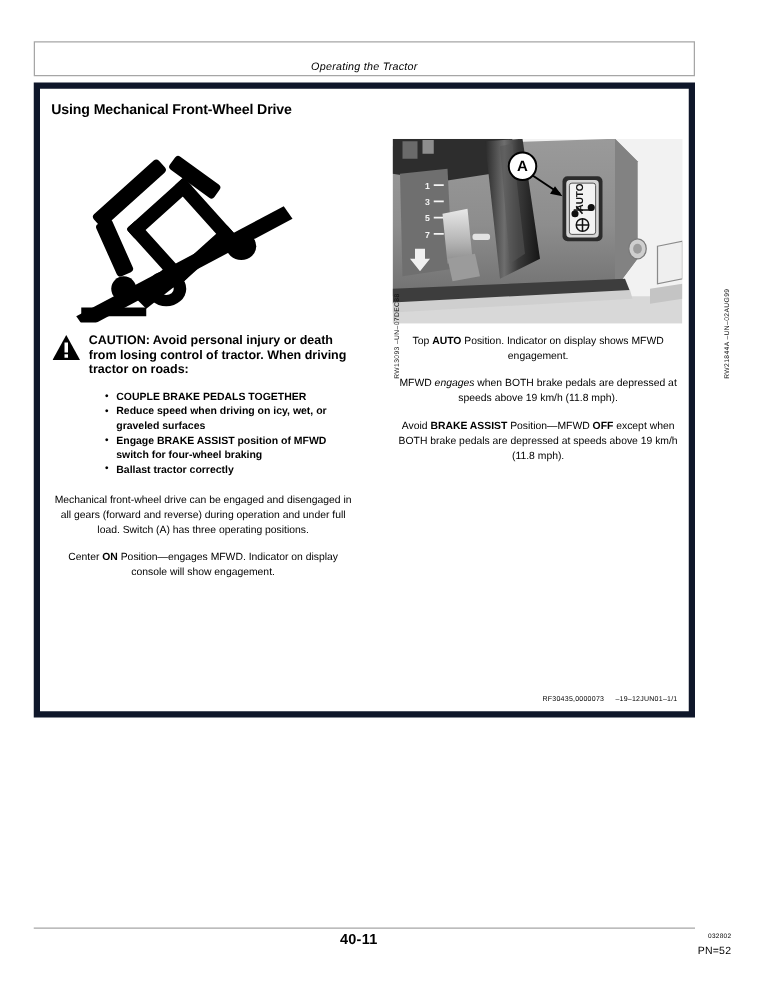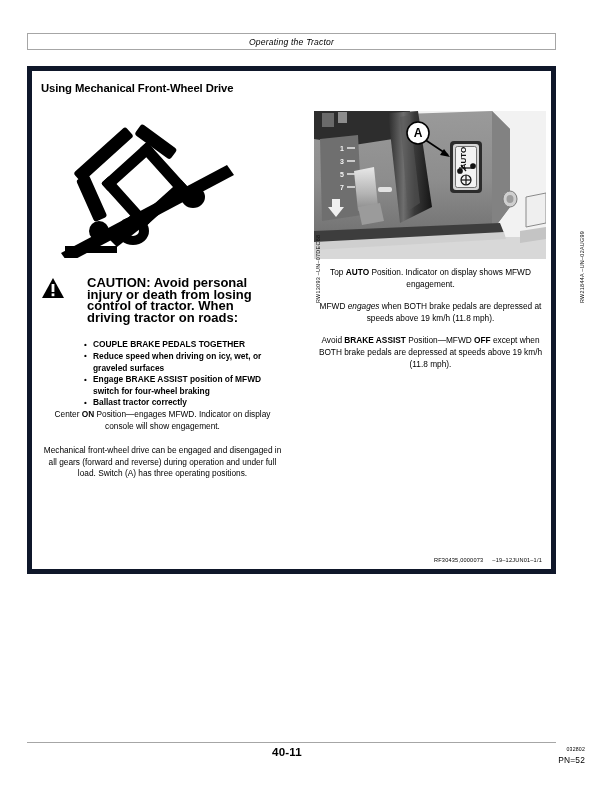--- a/index.html
+++ b/index.html
@@ -15,21 +15,21 @@
     position: relative;
     overflow: hidden;
   }
 
   
   .header-band {
     position: absolute;
     left: 27px;
     top: 33px;
     width: 529px;
-    height: 17px;
+    height: 28px;
     border: 1px solid #a6a6a6;
     box-sizing: border-box;
   }
   .header-title {
     position: absolute;
     left: 0;
     right: 0;
     bottom: 2px;
     text-align: center;
     font-size: 8.6px;
@@ -103,22 +103,22 @@
     margin-top: 2px;
   }
   .caution-tri {
     position: absolute;
     left: 1px;
     top: 1px;
     width: 22px;
     height: 20px;
   }
   .caution-text {
-    margin: 16px;
-    font-size: 13px;
+    margin: 0;
+    font-size: 10px;
     line-height: 11.6px;
     font-weight: bold;
   }
   ul.caution-list {
     margin: 10px 0 0 0;
     padding-left: 13px;
     list-style: none;
   }
   ul.caution-list li {
     font-size: 8.4px;
@@ -249,23 +249,23 @@
       </svg>
       <p class="caution-text">CAUTION: Avoid personal injury or death from losing control of tractor. When driving tractor on roads:</p>
       <ul class="caution-list">
         <li>COUPLE BRAKE PEDALS TOGETHER</li>
         <li>Reduce speed when driving on icy, wet, or graveled surfaces</li>
         <li>Engage BRAKE ASSIST position of MFWD switch for four-wheel braking</li>
         <li>Ballast tractor correctly</li>
       </ul>
     </div>
 
+    <p class="body" style="margin-top:13px;">Mechanical front-wheel drive can be engaged and disengaged in all gears (forward and reverse) during operation and under full load. Switch (A) has three operating positions.</p>
+
     <p class="body"><span>Center </span><span class="bold">ON</span><span> Position—engages MFWD. Indicator on display console will show engagement.</span></p>
-
-    <p class="body" style="margin-top:13px;">Mechanical front-wheel drive can be engaged and disengaged in all gears (forward and reverse) during operation and under full load. Switch (A) has three operating positions.</p>
 
   </div>
 
   <div class="col col-right">
 
     <div class="fig-right">
       <div class="photo">
         <svg width="232" height="148" viewBox="0 0 232 148">
           <defs>
             <linearGradient id="panelGrad" x1="0" y1="0" x2="0" y2="1">

